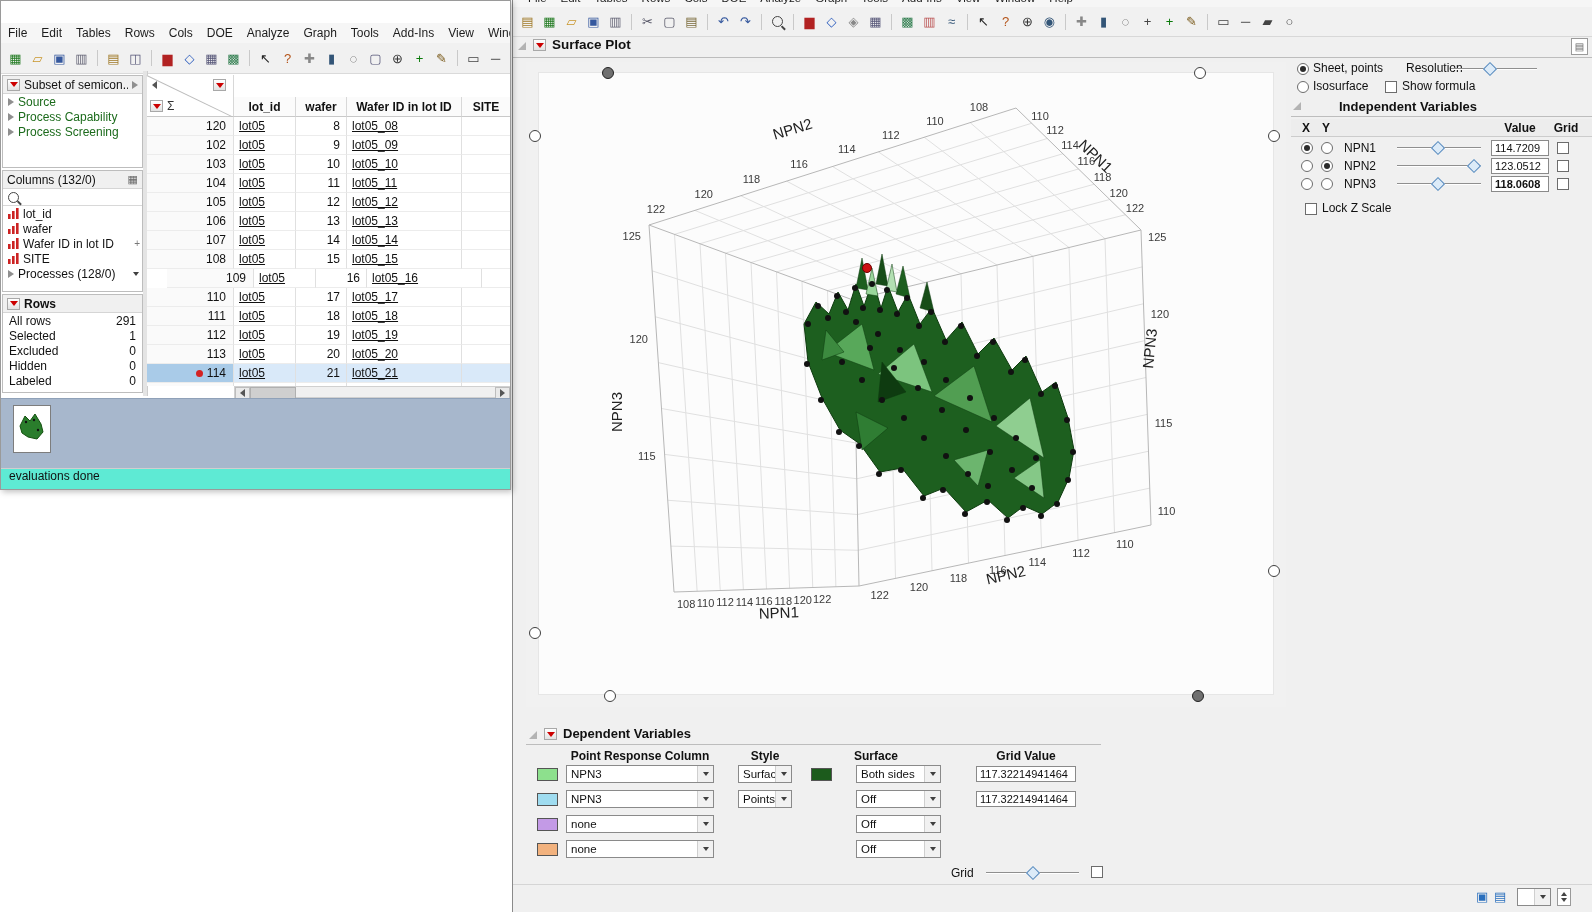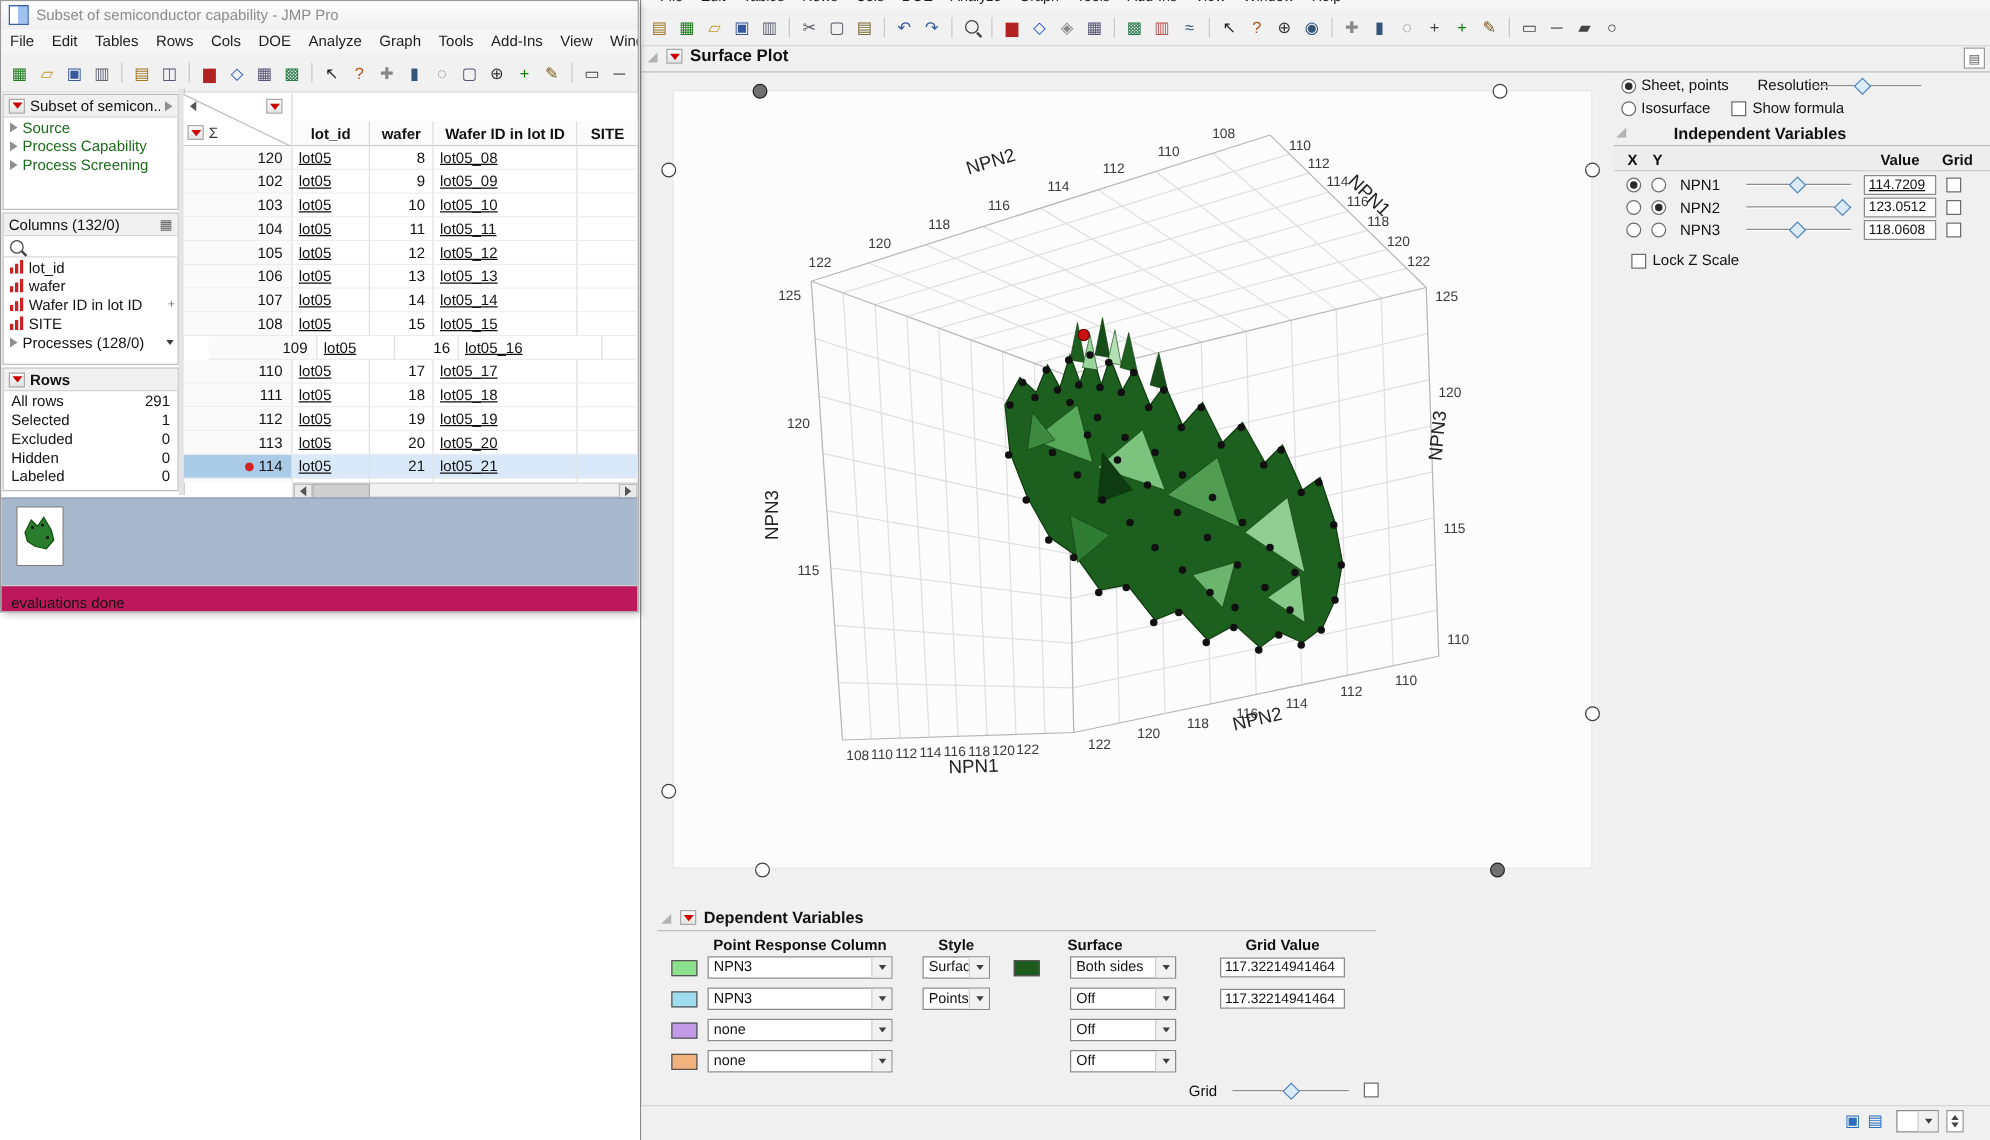--- a/index.html
+++ b/index.html
@@ -415,39 +415,39 @@
     <div style="width:0;height:0;border-left:3px solid transparent;border-right:3px solid transparent;border-bottom:4px solid #444;margin:3px auto 2px;"></div>
     <div style="width:0;height:0;border-left:3px solid transparent;border-right:3px solid transparent;border-top:4px solid #444;margin:0 auto;"></div>
   </div>
 <div class="radio sel" style="left: 788px; top: 142px;"></div>
     <div class="radio" style="left: 808px; top: 142px;"></div>
     <div class="abs" style="left: 831px; top: 141px;">NPN1</div>
     <div class="slider" style="left: 884px; top: 141px; width: 84px;">
       <div class="track"></div>
       <div class="thumb" style="left: 36px;"></div>
     </div>
-    <div class="vbox" style="left: 978px; top: 140px; width: 58px; text-decoration: underline;">114.7209</div>
+    <div class="vbox" style="left: 978px; top: 140px; width: 58px;">114.7209</div>
     <div class="check" style="left: 1044px; top: 142px;"></div>
     <div class="radio" style="left: 788px; top: 160px;"></div>
     <div class="radio sel" style="left: 808px; top: 160px;"></div>
     <div class="abs" style="left: 831px; top: 159px;">NPN2</div>
     <div class="slider" style="left: 884px; top: 159px; width: 84px;">
       <div class="track"></div>
       <div class="thumb" style="left: 72px;"></div>
     </div>
     <div class="vbox" style="left: 978px; top: 158px; width: 58px;">123.0512</div>
     <div class="check" style="left: 1044px; top: 160px;"></div>
     <div class="radio" style="left: 788px; top: 178px;"></div>
     <div class="radio" style="left: 808px; top: 178px;"></div>
     <div class="abs" style="left: 831px; top: 177px;">NPN3</div>
     <div class="slider" style="left: 884px; top: 177px; width: 84px;">
       <div class="track"></div>
       <div class="thumb" style="left: 36px;"></div>
     </div>
-    <div class="vbox" style="left: 978px; top: 176px; width: 58px;">118.0608</div>
+    <div class="vbox" style="left: 978px; top: 176px; width: 58px; font-weight: bold;">118.0608</div>
     <div class="check" style="left: 1044px; top: 178px;"></div>
     <div class="swatch" style="left: 24px; top: 768px; background: rgb(141, 224, 141);"></div>
     <div class="combo" style="left: 53px; top: 765px; width: 148px;">
       <span class="ctxt">NPN3</span>
       <span class="cbtn">
         <span class="carat"></span>
       </span>
     </div>
     <div class="combo" style="left: 225px; top: 765px; width: 54px;">
       <span class="ctxt">Surface</span>
@@ -505,24 +505,20 @@
     </div>
     <div class="combo" style="left: 343px; top: 840px; width: 85px;">
       <span class="ctxt">Off</span>
       <span class="cbtn">
         <span class="carat"></span>
       </span>
     </div>
   </div>
 
 <div id="jmp-window">
-  <div class="titlebar">
-    <span class="appicon"></span>
-    <span>Subset of semiconductor capability - JMP Pro</span>
-  </div>
   <div id="jmp-menubar" class="menubar">
       <span class="mi">File</span>
       <span class="mi">Edit</span>
       <span class="mi">Tables</span>
       <span class="mi">Rows</span>
       <span class="mi">Cols</span>
       <span class="mi">DOE</span>
       <span class="mi">Analyze</span>
       <span class="mi">Graph</span>
       <span class="mi">Tools</span>
@@ -838,16 +834,16 @@
   <div class="abs" style="left:0;top:397px;width:509px;height:70px;background:#a7b7cc;border-top:1px solid #8fa1b8;">
     <div style="position:absolute;left:12px;top:6px;width:38px;height:48px;background:#fff;border:1px solid #7d7d7d;box-sizing:border-box;">
       <svg width="36" height="46">
         <polygon points="6,20 11,10 16,15 21,8 27,18 29,26 23,33 14,31 8,27" fill="#2a7d2c" stroke="#14510f" stroke-width="1"></polygon>
         <circle cx="12" cy="16" r="1.2" fill="#111"></circle>
           <circle cx="20" cy="14" r="1.2" fill="#111"></circle>
           <circle cx="24" cy="24" r="1.2" fill="#111"></circle>
       </svg>
     </div>
   </div>
-  <div class="abs" style="left:0;top:467px;width:509px;height:21px;background:#be185d;border-top:1px solid #cfcfcf;display:flex;align-items:flex-end;padding-left:8px;box-sizing:border-box;">
+  <div class="abs" style="left:0;top:467px;width:509px;height:21px;background:#5eead4;border-top:1px solid #cfcfcf;display:flex;align-items:flex-start;padding-left:8px;box-sizing:border-box;">
     <span>evaluations done</span>
   </div>
 </div>
 
 </body></html>

